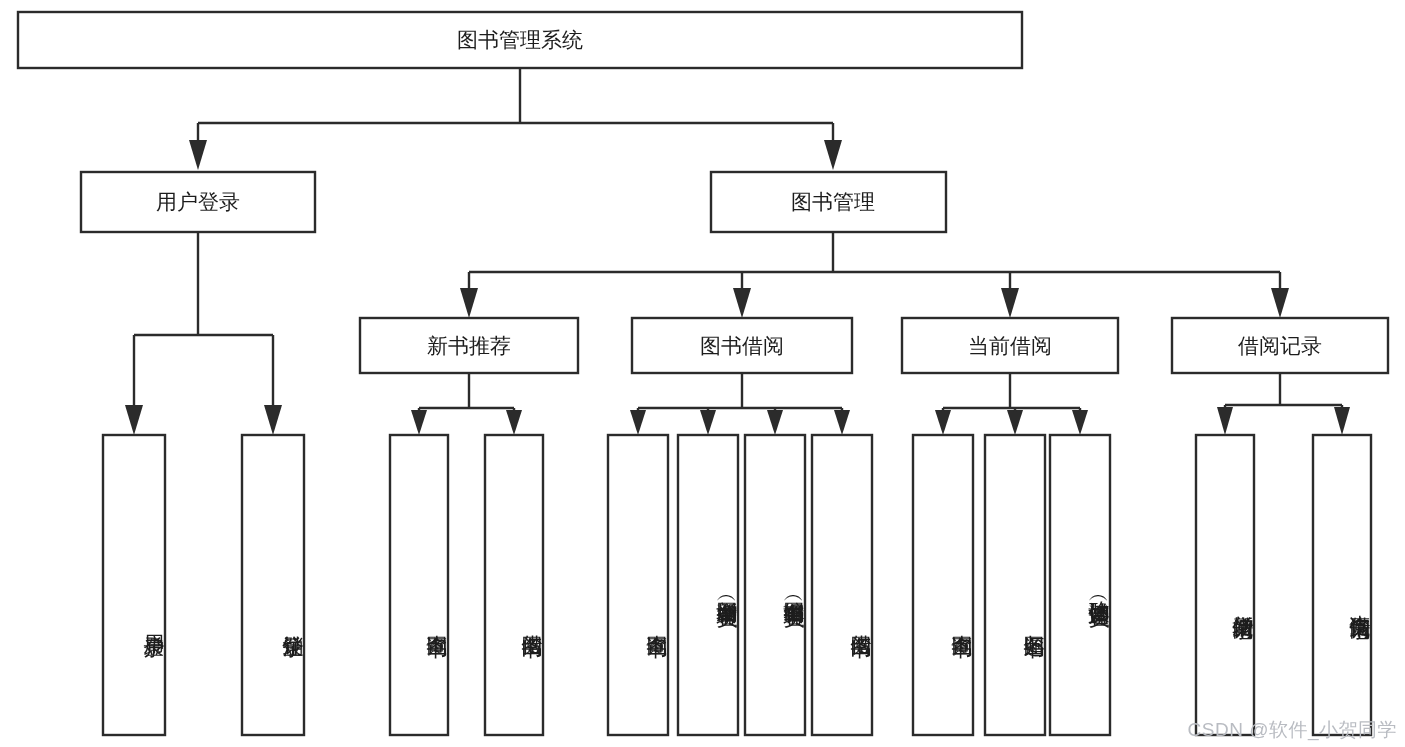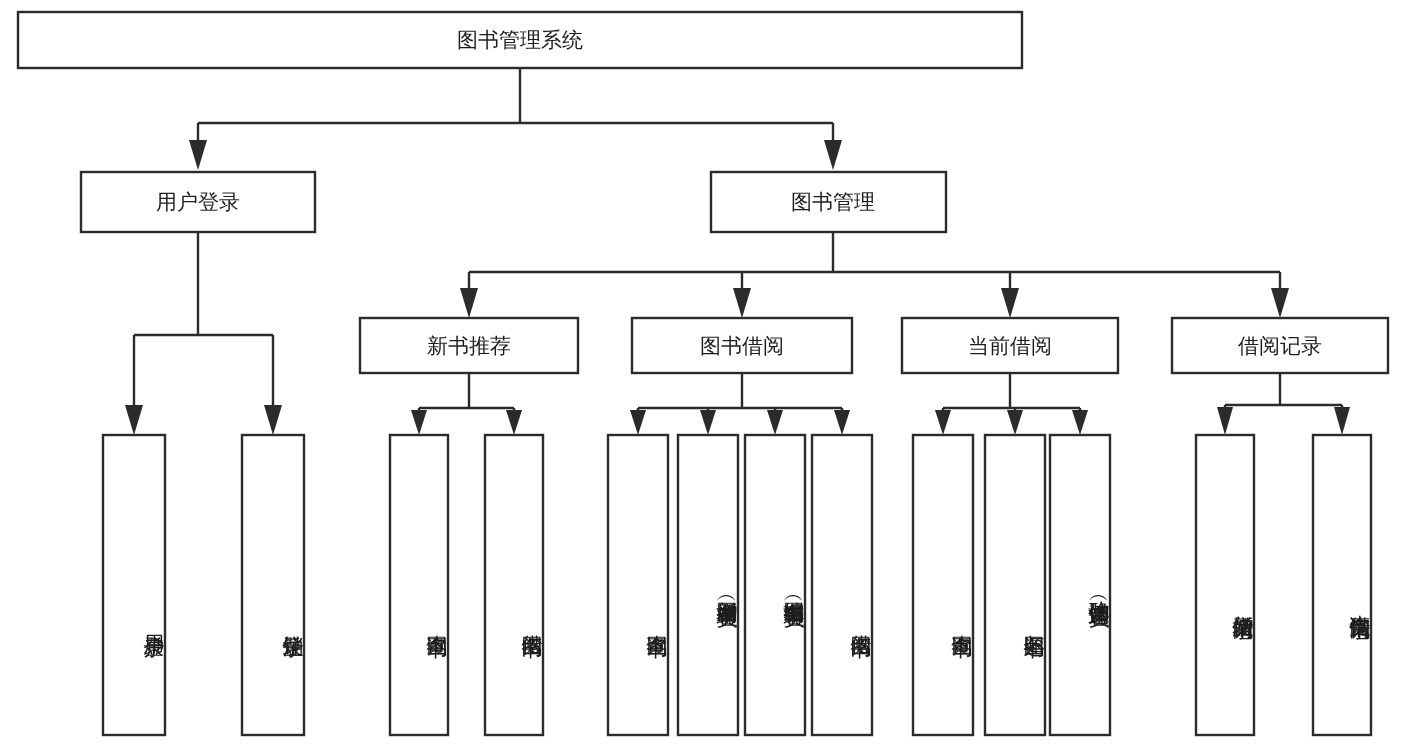--- a/index.html
+++ b/index.html
@@ -198,13 +198,14 @@
   <div class="leaf-label-wrap" style="left:608px; top:505px; width:60px; height:230px;">查询图书</div>
   <div class="leaf-label-wrap" style="left:678px; top:443px; width:60px; height:290px;">新增图书（管理员）</div>
   <div class="leaf-label-wrap" style="left:745px; top:443px; width:60px; height:290px;">编辑图书（管理员）</div>
   <div class="leaf-label-wrap" style="left:812px; top:505px; width:60px; height:230px;">借阅图书</div>
   <div class="leaf-label-wrap" style="left:913px; top:505px; width:60px; height:230px;">查询图书</div>
   <div class="leaf-label-wrap" style="left:985px; top:505px; width:60px; height:230px;">归还图书</div>
   <div class="leaf-label-wrap" style="left:1050px; top:443px; width:60px; height:290px;">确认归还（管理员）</div>
   <div class="leaf-label-wrap" style="left:1196px; top:470px; width:58px; height:262px;">新增借阅记录</div>
   <div class="leaf-label-wrap" style="left:1313px; top:470px; width:58px; height:262px;">查询借阅记录</div>
 
+  <div id="watermark">CSDN @软件_小贺同学</div>
 </div>
 
 </body></html>

